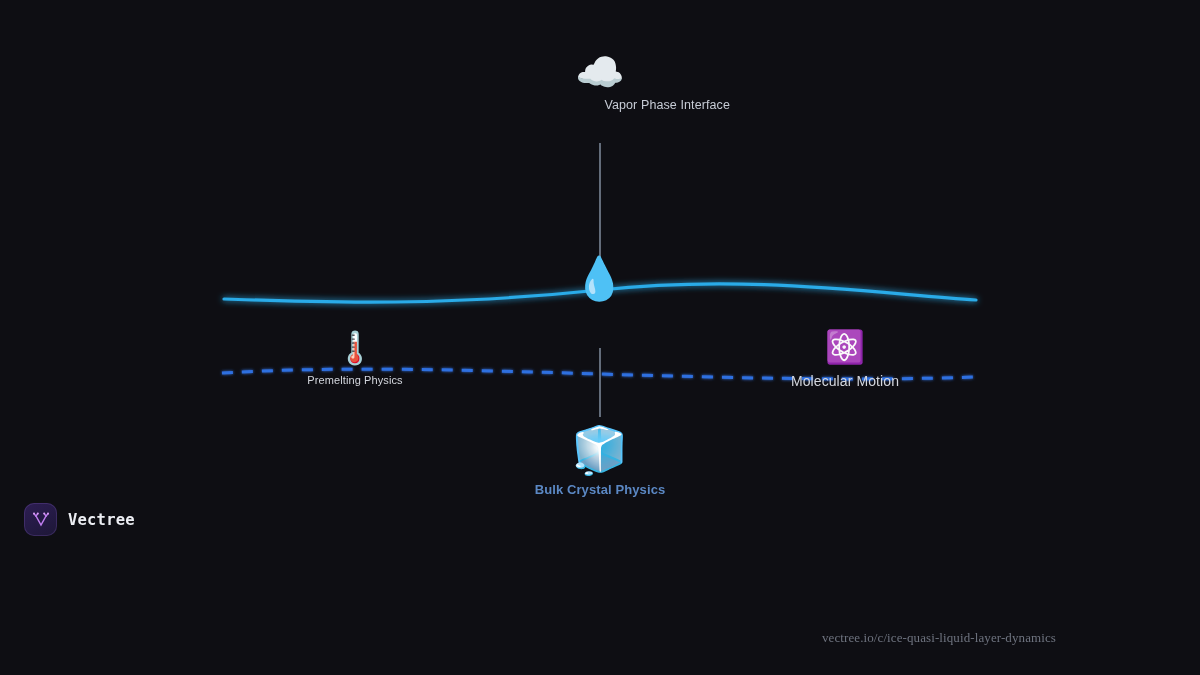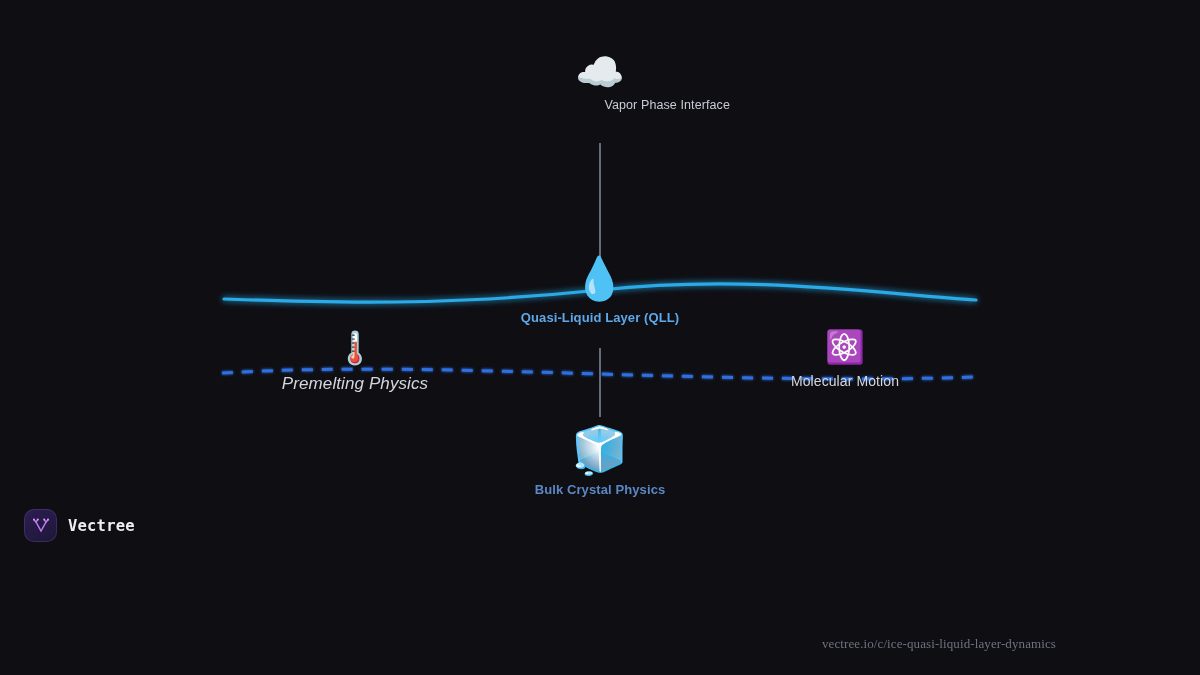--- a/index.html
+++ b/index.html
@@ -80,42 +80,41 @@
     font-size: 13px;
     font-weight: 700;
     color: #5b88c4;
     margin-top: 10px;
   }
 
   
   #node-premelting { left: 355px; top: 332px; }
   #node-premelting .node-icon { font-size: 32px; }
   #node-premelting .node-label {
-    font-size: 17px;
+    font-size: 11px;
     font-weight: 400;
     color: #d4d7de;
     margin-top: 11px;
-    font-style: italic;
   }
 
   
   #node-molecular { left: 845px; top: 331px; }
   #node-molecular .node-icon { font-size: 32px; }
   #node-molecular .node-label {
     font-size: 14px;
     font-weight: 400;
     color: #d4d7de;
     margin-top: 11px;
   }
 
   
   #footer {
     position: absolute;
     left: 0;
-    bottom: 0;
+    bottom: 6px;
     width: 1080px;
     height: 175px;
   }
 
   #brand {
     position: absolute;
     left: 24px;
     top: 9px;
     display: flex;
     align-items: center;
@@ -196,21 +195,20 @@
     <path d="M 224 299 C 330 303, 450 306, 600 290 C 750 274, 880 294, 976 300" fill="none" stroke="#29abe8" stroke-width="3.2" stroke-linecap="round" filter="url(#cyanGlow)"></path>
   </svg>
 
   <div class="node" id="node-vapor">
     <span class="node-icon">☁️</span>
     <span class="node-label">Vapor Phase Interface</span>
   </div>
 
   <div class="node" id="node-qll">
     <span class="node-icon">💧</span>
-    <span class="node-label">Quasi-Liquid Layer (QLL)</span>
   </div>
 
   <div class="node" id="node-premelting">
     <span class="node-icon">🌡️</span>
     <span class="node-label">Premelting Physics</span>
   </div>
 
   <div class="node" id="node-molecular">
     <span class="node-icon">⚛️</span>
     <span class="node-label">Molecular Motion</span>

